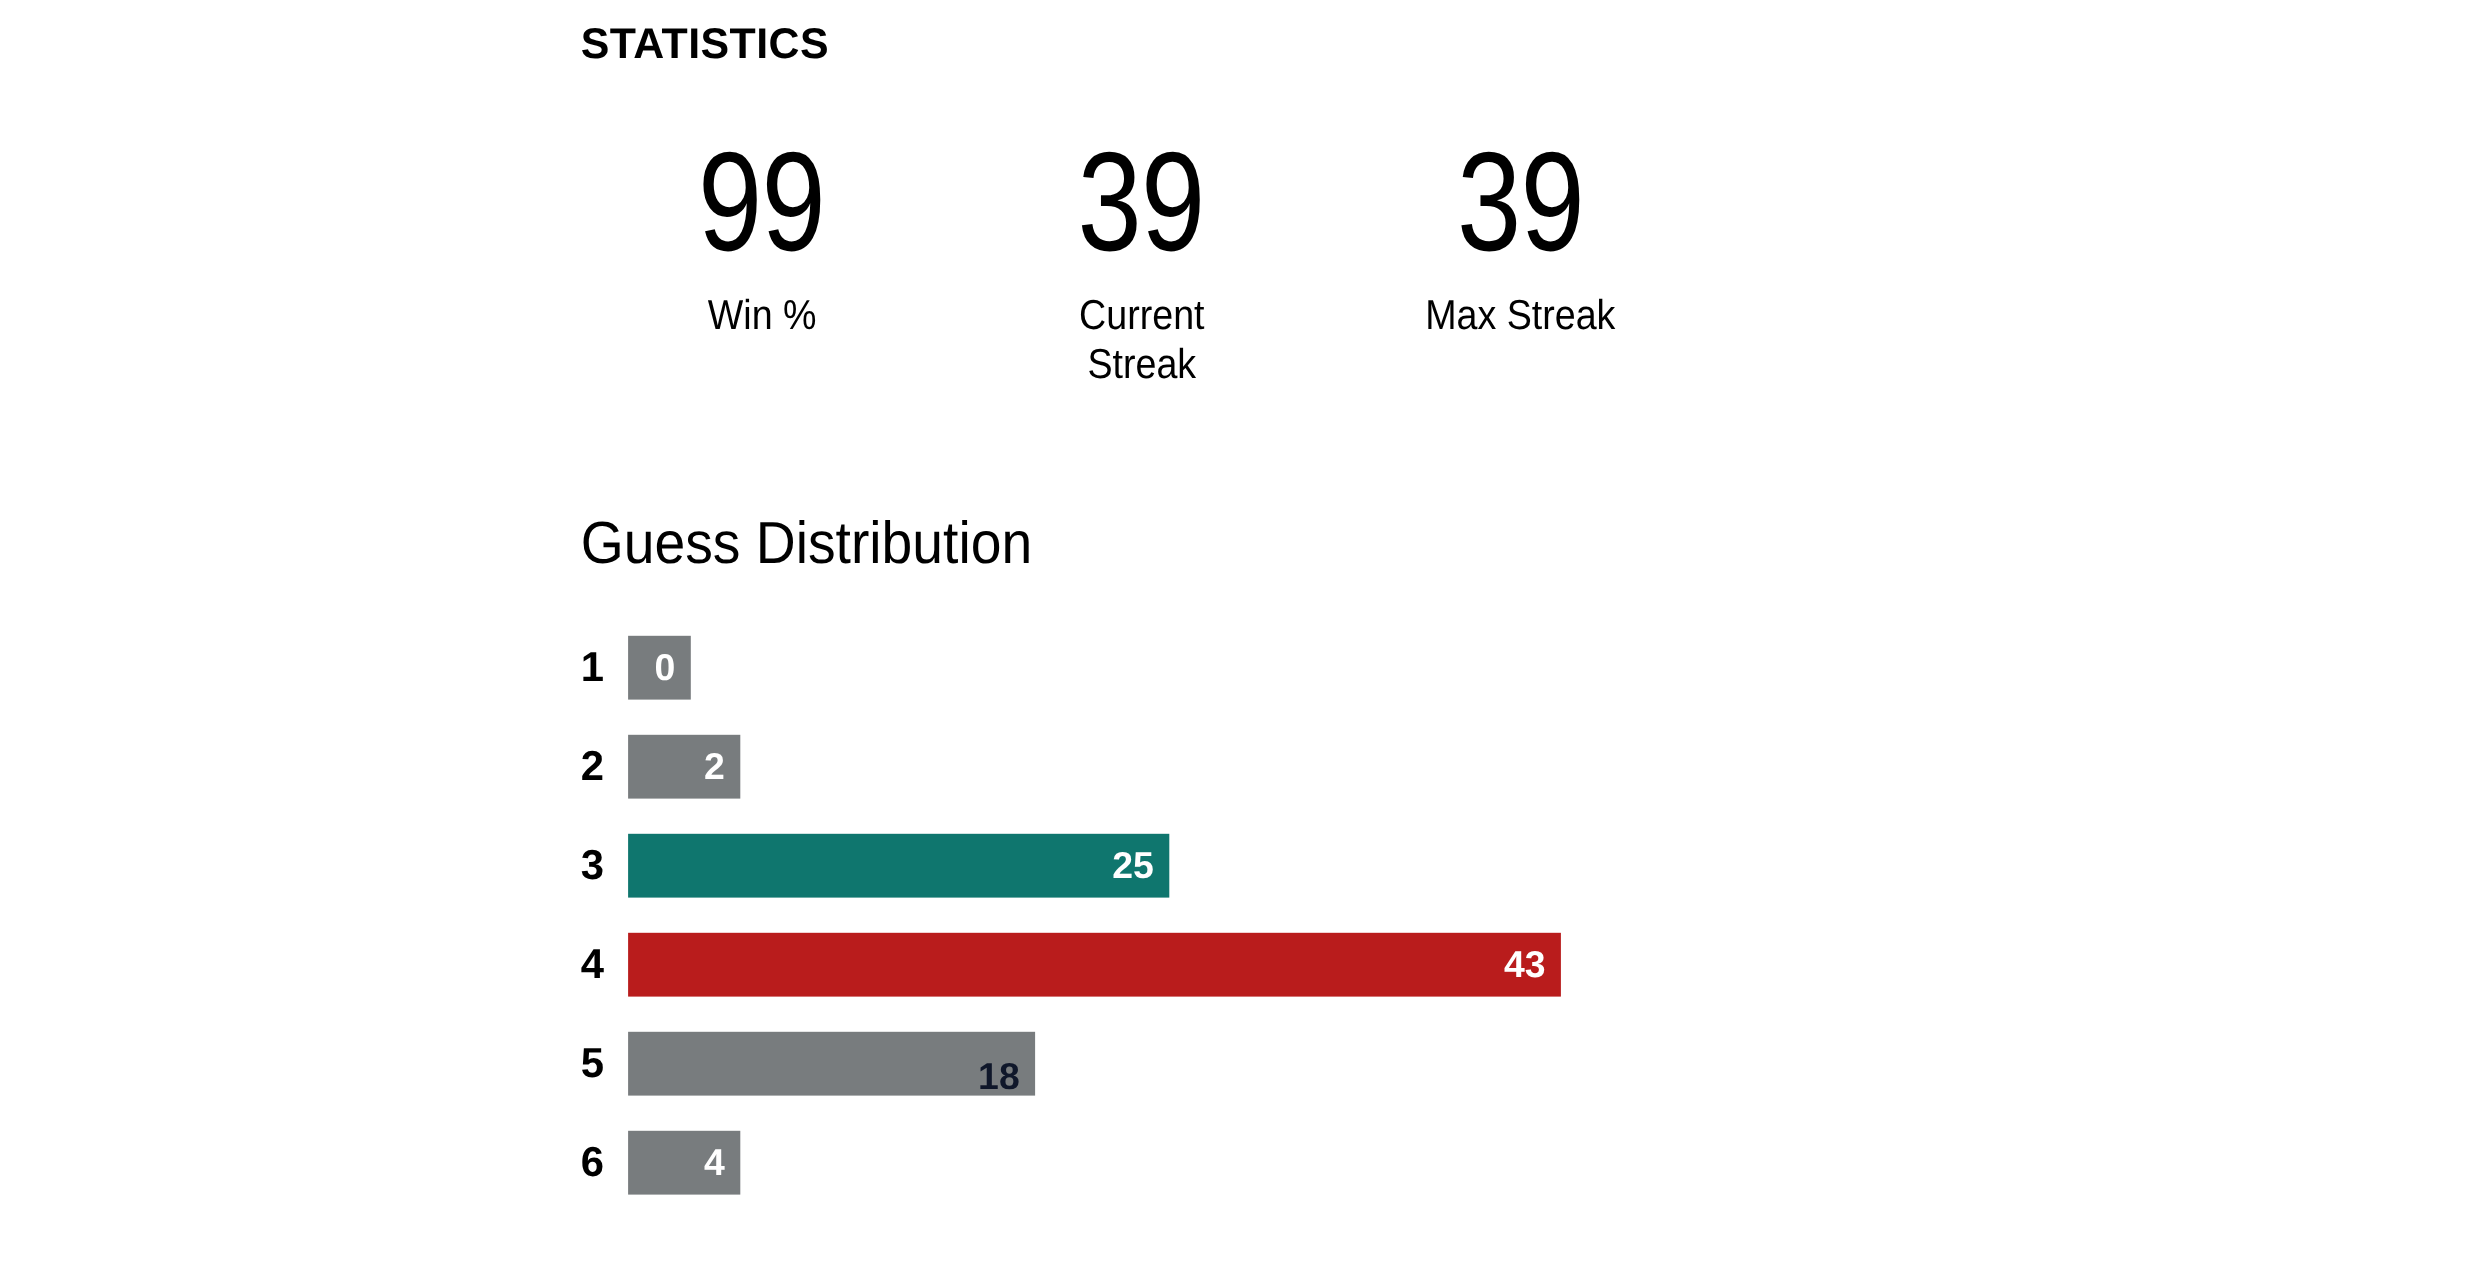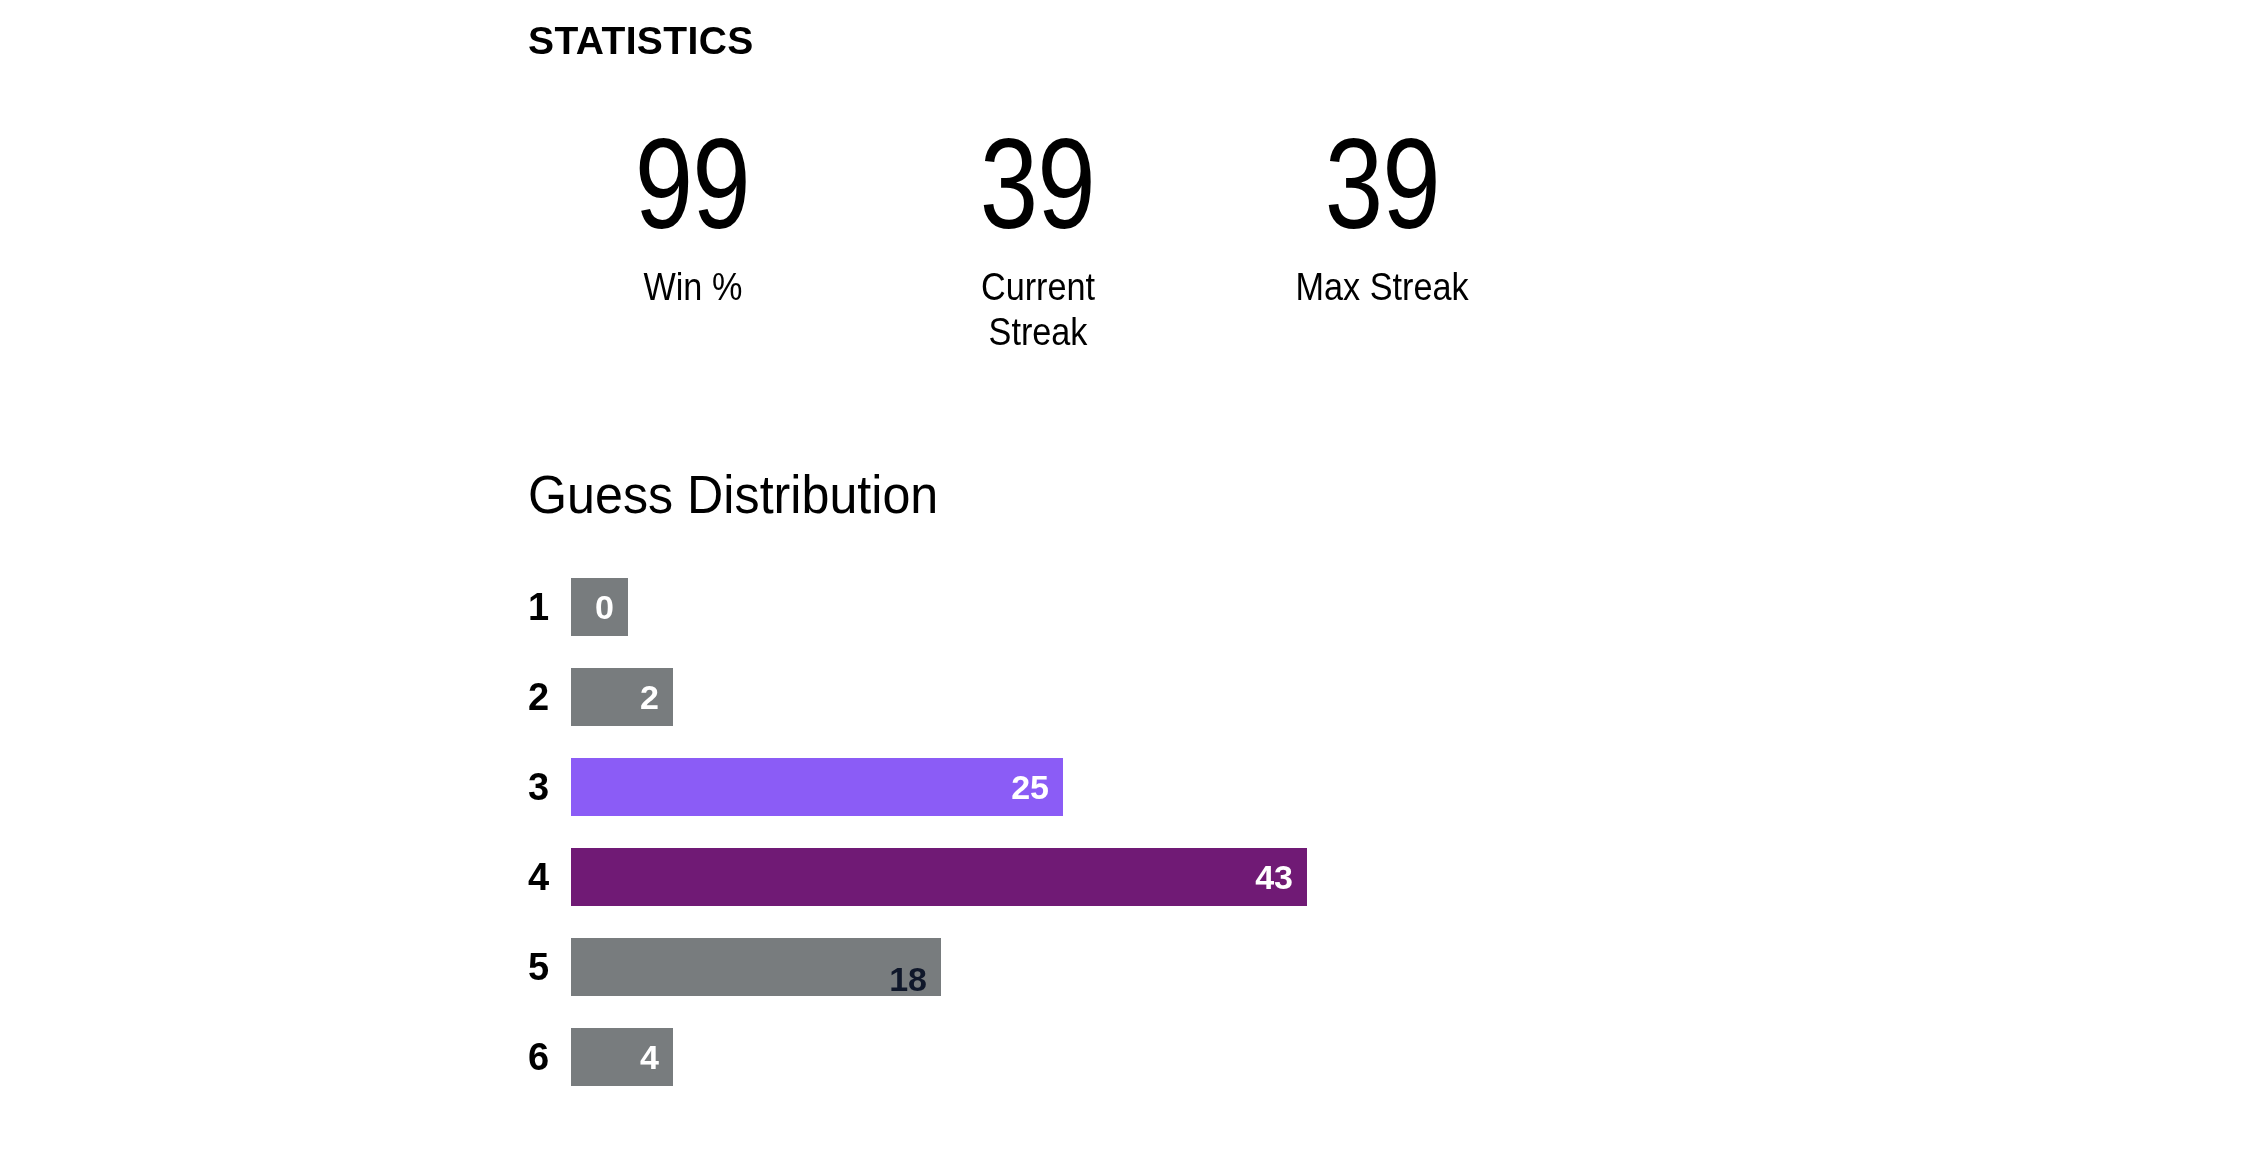--- a/index.html
+++ b/index.html
@@ -178,29 +178,29 @@
         <div class="dist-rank">2</div>
         <div class="dist-bar-wrap">
           <div class="dist-bar" style="background: rgb(120, 124, 126); width: 102px;">
             <span class="dist-bar-value" style="color: rgb(255, 255, 255);">2</span>
           </div>
         </div>
       </div>
       <div class="dist-row">
         <div class="dist-rank">3</div>
         <div class="dist-bar-wrap">
-          <div class="dist-bar" style="background: #8b5cf6; width: 492px;">
+          <div class="dist-bar" style="background: #0f766e; width: 492px;">
             <span class="dist-bar-value" style="color: rgb(255, 255, 255);">25</span>
           </div>
         </div>
       </div>
       <div class="dist-row">
         <div class="dist-rank">4</div>
         <div class="dist-bar-wrap">
-          <div class="dist-bar" style="background: #701a75; width: 736px;">
+          <div class="dist-bar" style="background: #b91c1c; width: 848px;">
             <span class="dist-bar-value" style="color: rgb(255, 255, 255);">43</span>
           </div>
         </div>
       </div>
       <div class="dist-row">
         <div class="dist-rank">5</div>
         <div class="dist-bar-wrap">
           <div class="dist-bar" style="background: rgb(120, 124, 126); width: 370px;">
             <span class="dist-bar-value" style="color: #0f172a; margin-top: 24px;">18</span>
           </div>

